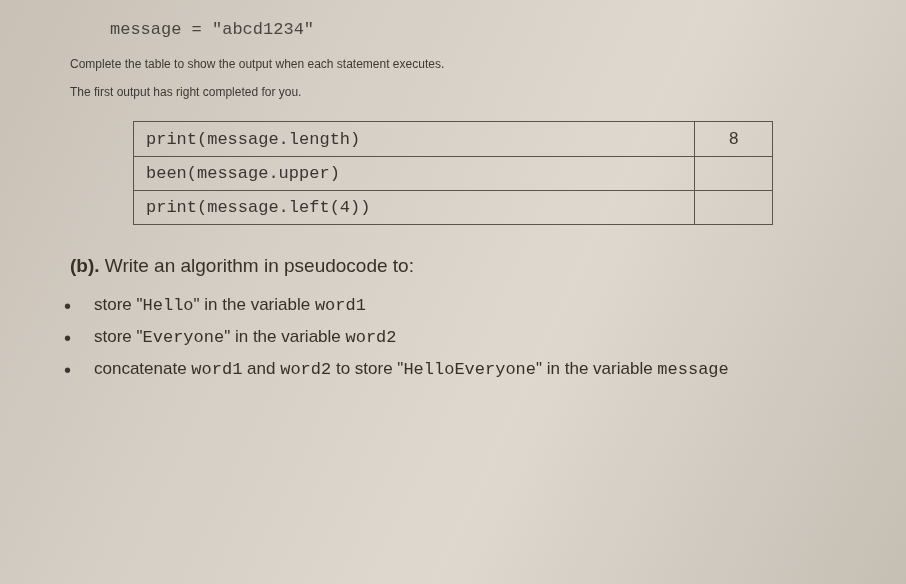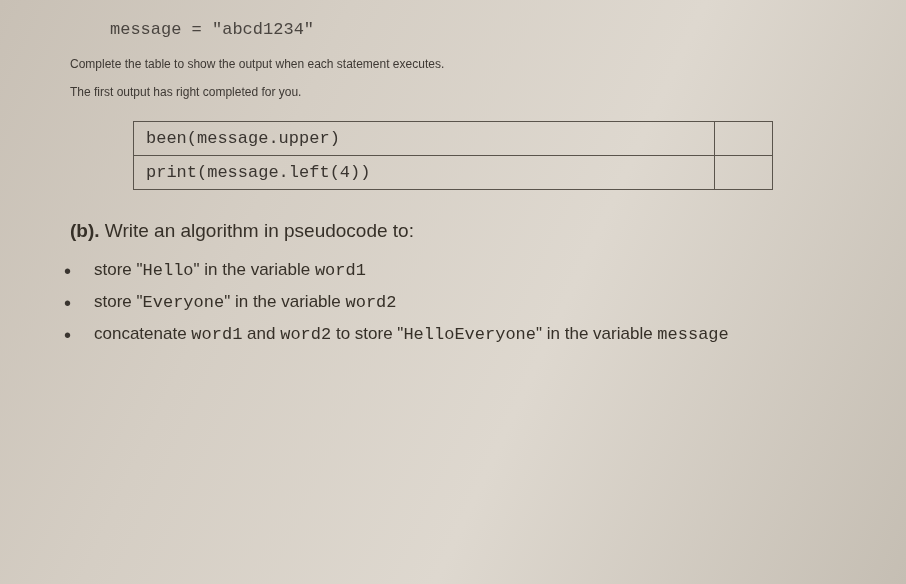--- a/index.html
+++ b/index.html
@@ -101,20 +101,24 @@
 
 <div class="code-line mono">message = "abcd1234"</div>
 
 <div class="instruction">Complete the table to show the output when each statement executes.</div>
 <div class="instruction">The first output has right completed for you.</div>
 
 <div class="table-wrap">
   <table>
     <tbody>
     <tr>
+      <td class="mono">print(message.length)</td>
+      <td class="center">8</td>
+    </tr>
+    <tr>
       <td class="mono">been(message.upper)</td>
       <td class="center"></td>
     </tr>
     <tr>
       <td class="mono">print(message.left(4))</td>
       <td class="center"></td>
     </tr>
   </tbody>
     </table>
 </div>

